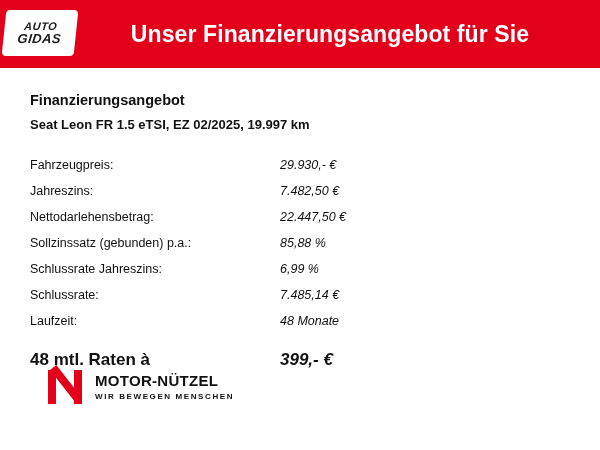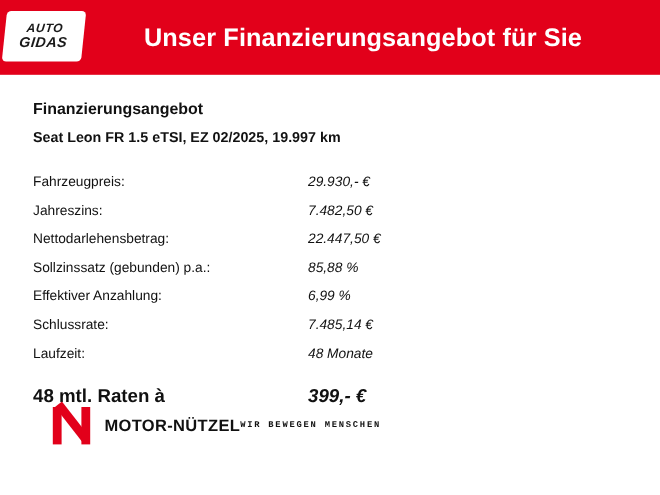--- a/index.html
+++ b/index.html
@@ -138,39 +138,37 @@
   .dealer-mark .bar.b2 {
     left: 28px; top: 0; width: 8px; height: 34px;
   }
   .dealer-mark .bar.b3 {
     left: 4px; top: 0; width: 8px; height: 40px;
     transform: rotate(-38deg);
     transform-origin: top left;
   }
   .dealer-text {
     display: flex;
-    flex-direction: row;
+    flex-direction: column;
     justify-content: center;
-    text-align: center;
   }
   .dealer-name {
     font-size: 15px;
     font-weight: bold;
     color: #111111;
     letter-spacing: 0.3px;
     line-height: 17px;
   }
   .dealer-slogan {
     font-size: 8px;
     font-weight: bold;
     color: #111111;
     letter-spacing: 1.6px;
     line-height: 12px;
     margin-top: 2px;
-    font-family: Liberation Mono, monospace;
   }
 </style>
 </head>
 <body>
 
 <div class="page">
 
   <div class="header">
     <div class="brand-logo">
       <span class="line1">AUTO</span>
@@ -195,21 +193,21 @@
         </tr>
         <tr>
           <td class="label">Nettodarlehensbetrag:</td>
           <td class="value">22.447,50 €</td>
         </tr>
         <tr>
           <td class="label">Sollzinssatz (gebunden) p.a.:</td>
           <td class="value">85,88 %</td>
         </tr>
         <tr>
-          <td class="label">Effektiver Anzahlung:</td>
+          <td class="label">Schlussrate Jahreszins:</td>
           <td class="value">6,99 %</td>
         </tr>
         <tr>
           <td class="label">Schlussrate:</td>
           <td class="value">7.485,14 €</td>
         </tr>
         <tr>
           <td class="label">Laufzeit:</td>
           <td class="value">48 Monate</td>
         </tr>

